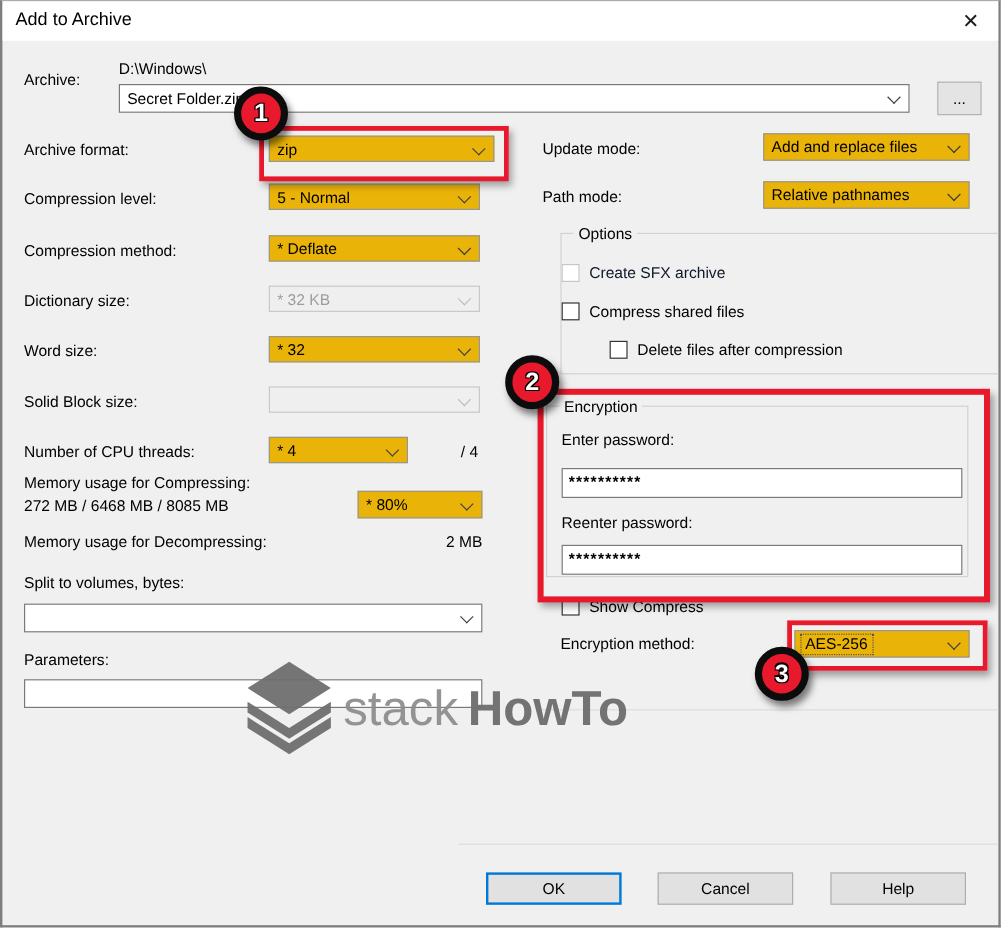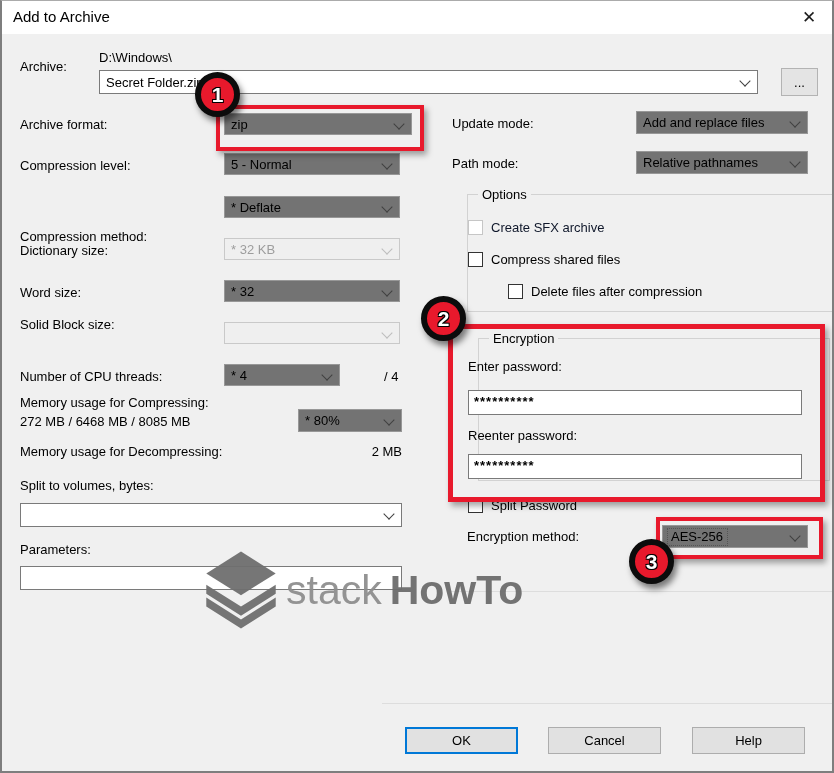--- a/index.html
+++ b/index.html
@@ -7,21 +7,21 @@
     position:relative; width:834px; height:773px; box-sizing:border-box;
     background:#f0f0f0; overflow:hidden;
     border:2px solid #7e7e7e; border-top:1px solid #ababab;
     font-family:"Liberation Sans", sans-serif; font-size:13px; color:#000;
   }
   .titlebar { position:absolute; left:0; top:0; width:100%; height:33px; background:#ffffff; }
   .title { position:absolute; left:11px; top:7px; font-size:15px; color:#000; white-space:nowrap; }
   .close { position:absolute; right:9px; top:4px; width:28px; height:25px; text-align:center;
            font-size:17px; font-weight:300; color:#1c1c1c; line-height:25px; cursor:default; }
   .label { position:absolute; font-size:13px; color:#000; white-space:nowrap; }
-  .combo { position:absolute; height:23px; background:#737373; border:1px solid #979797;
+  .combo { position:absolute; height:23px; background:#eab308; border:1px solid #979797;
            box-sizing:border-box; display:flex; align-items:center; padding:0 22px 0 6px;
            font-size:13px; white-space:nowrap; }
   .combo .chev { position:absolute; right:8px; top:6px; width:7px; height:7px;
                  border-right:1.5px solid #404040; border-bottom:1.5px solid #404040;
                  transform:rotate(45deg); }
   .combo.white { background:#ffffff; border-color:#7a7a7a; }
   .combo.disabled { background:#efefef; border-color:#c9c9c9; color:#9d9d9d; }
   .combo.disabled .chev { border-color:#bdbdbd; }
   .focus-dotted { border:1px dotted #555; padding:0 4px 1px 3px; }
   .textfield { position:absolute; background:#ffffff; border:1px solid #7a7a7a;
@@ -72,39 +72,39 @@
     <span>zip</span>
     <span class="chev"></span>
   </div>
 
   <div class="label" style="left:18px; top:157px;">Compression level:</div>
   <div class="combo" style="left:222px; top:152px; width:176px; height:22px;">
     <span>5 - Normal</span>
     <span class="chev"></span>
   </div>
 
-  <div class="label" style="left:18px; top:200px;margin-top:28px;">Compression method:</div>
+  <div class="label" style="left:18px; top:200px;">Compression method:</div>
   <div class="combo" style="left:222px; top:195px; width:176px; height:22px;">
     <span>* Deflate</span>
     <span class="chev"></span>
   </div>
 
   <div class="label" style="left:18px; top:242px;">Dictionary size:</div>
   <div class="combo disabled" style="left:222px; top:237px; width:176px; height:22px;">
     <span>* 32 KB</span>
     <span class="chev"></span>
   </div>
 
   <div class="label" style="left:18px; top:284px;">Word size:</div>
   <div class="combo" style="left:222px; top:279px; width:176px; height:22px;">
     <span>* 32</span>
     <span class="chev"></span>
   </div>
 
-  <div class="label" style="left:18px; top:316px;">Solid Block size:</div>
+  <div class="label" style="left:18px; top:326px;">Solid Block size:</div>
   <div class="combo disabled" style="left:222px; top:321px; width:176px; height:22px;">
     <span></span>
     <span class="chev"></span>
   </div>
 
   <div class="label" style="left:18px; top:368px;">Number of CPU threads:</div>
   <div class="combo" style="left:222px; top:363px; width:116px; height:22px;">
     <span>* 4</span>
     <span class="chev"></span>
   </div>
@@ -150,31 +150,31 @@
   </div>
   <div class="checkrow" style="left:466px; top:251px;">
     <span class="checkbox"></span>
     <span>Compress shared files</span>
   </div>
   <div class="checkrow" style="left:466px; top:283px;margin-left:40px;">
     <span class="checkbox"></span>
     <span>Delete files after compression</span>
   </div>
 
-  <div class="groupbox" style="left:476px; top:337px; width:352px; height:143px;">
+  <div class="groupbox" style="left:453px; top:337px; width:352px; height:143px;">
     <span class="grouplabel">Encryption</span>
   </div>
   <div class="label" style="left:466px; top:358px;">Enter password:</div>
   <div class="textfield" style="left:466px; top:389px; width:334px; height:25px; font-weight:bold; letter-spacing:1px;">**********</div>
   <div class="label" style="left:466px; top:427px;">Reenter password:</div>
   <div class="textfield" style="left:466px; top:453px; width:334px; height:25px; font-weight:bold; letter-spacing:1px;">**********</div>
 
   <div class="checkrow" style="left:466px; top:497px;">
     <span class="checkbox"></span>
-    <span>Split Password</span>
+    <span>Show Compress</span>
   </div>
 
   <div class="label" style="left:465px; top:528px;">Encryption method:</div>
   <div class="combo" style="left:660px; top:524px; width:146px; height:23px; padding-left:4px;">
     <span class="focus-dotted">AES-256</span>
     <span class="chev"></span>
   </div>
 
   <div class="faintline" style="left:449px; top:590px; width:384px;"></div>
   <div class="faintline" style="left:380px; top:702px; width:452px;"></div>

